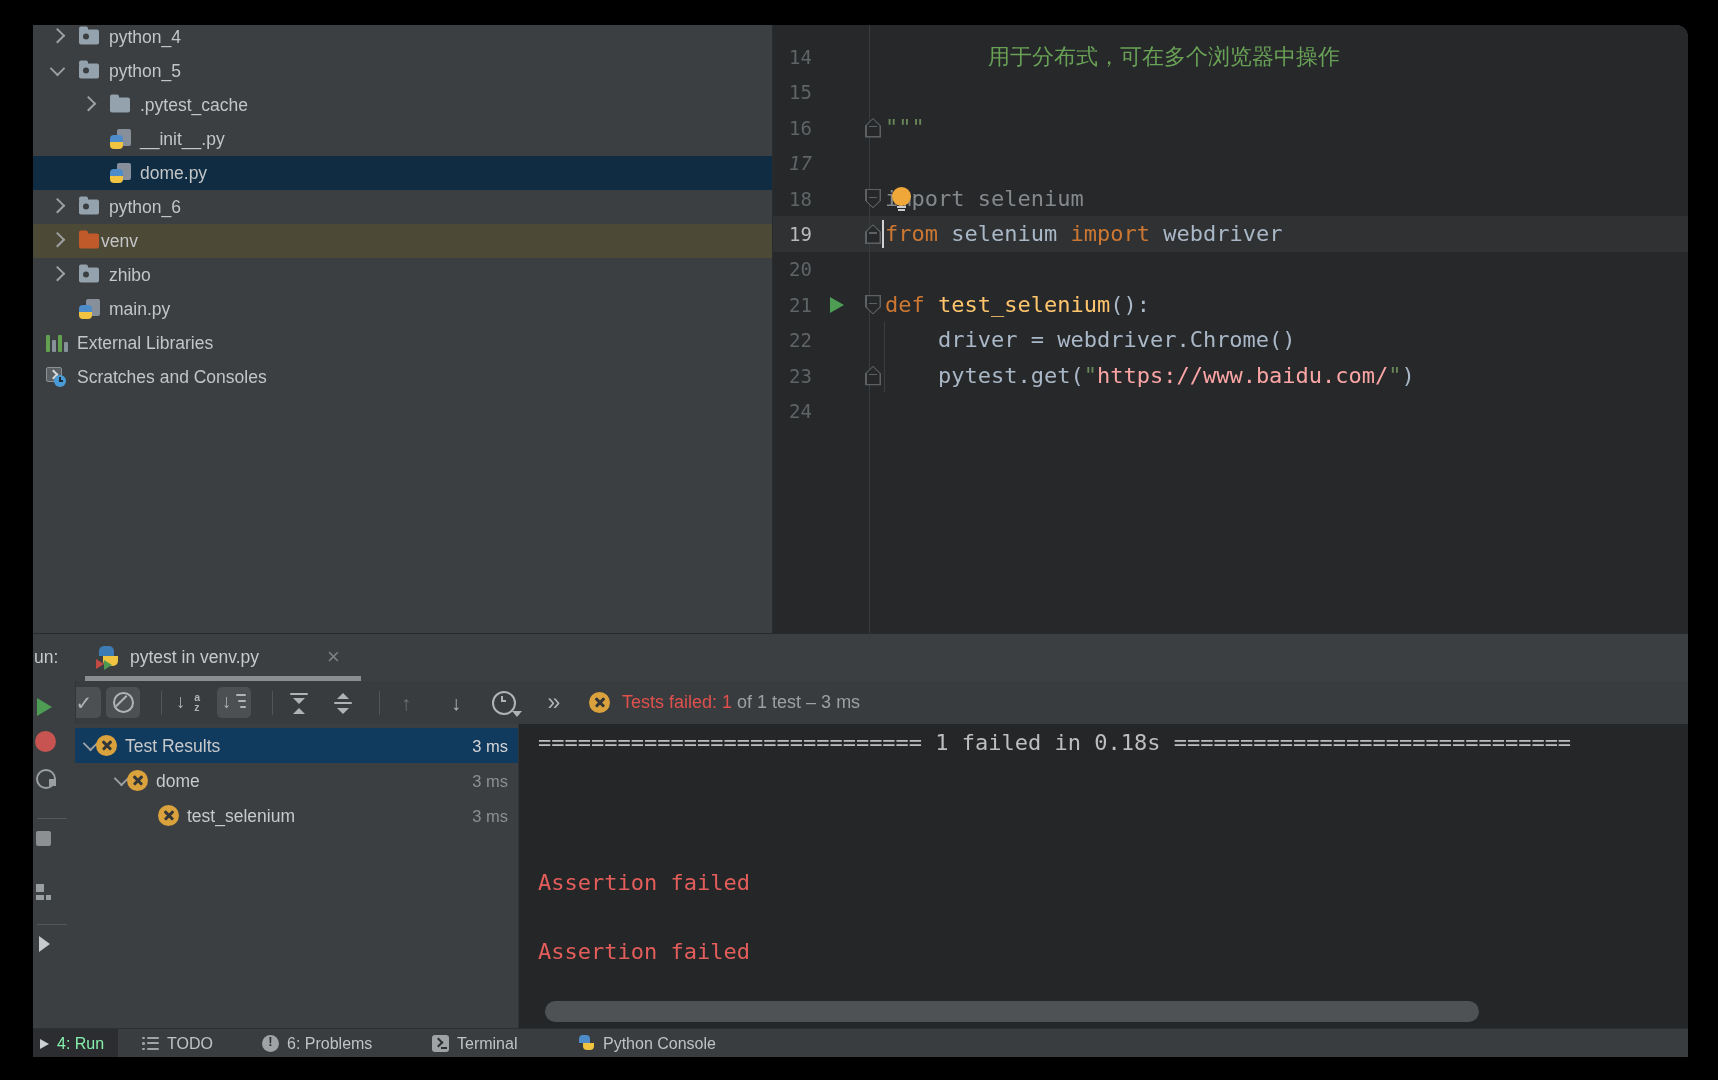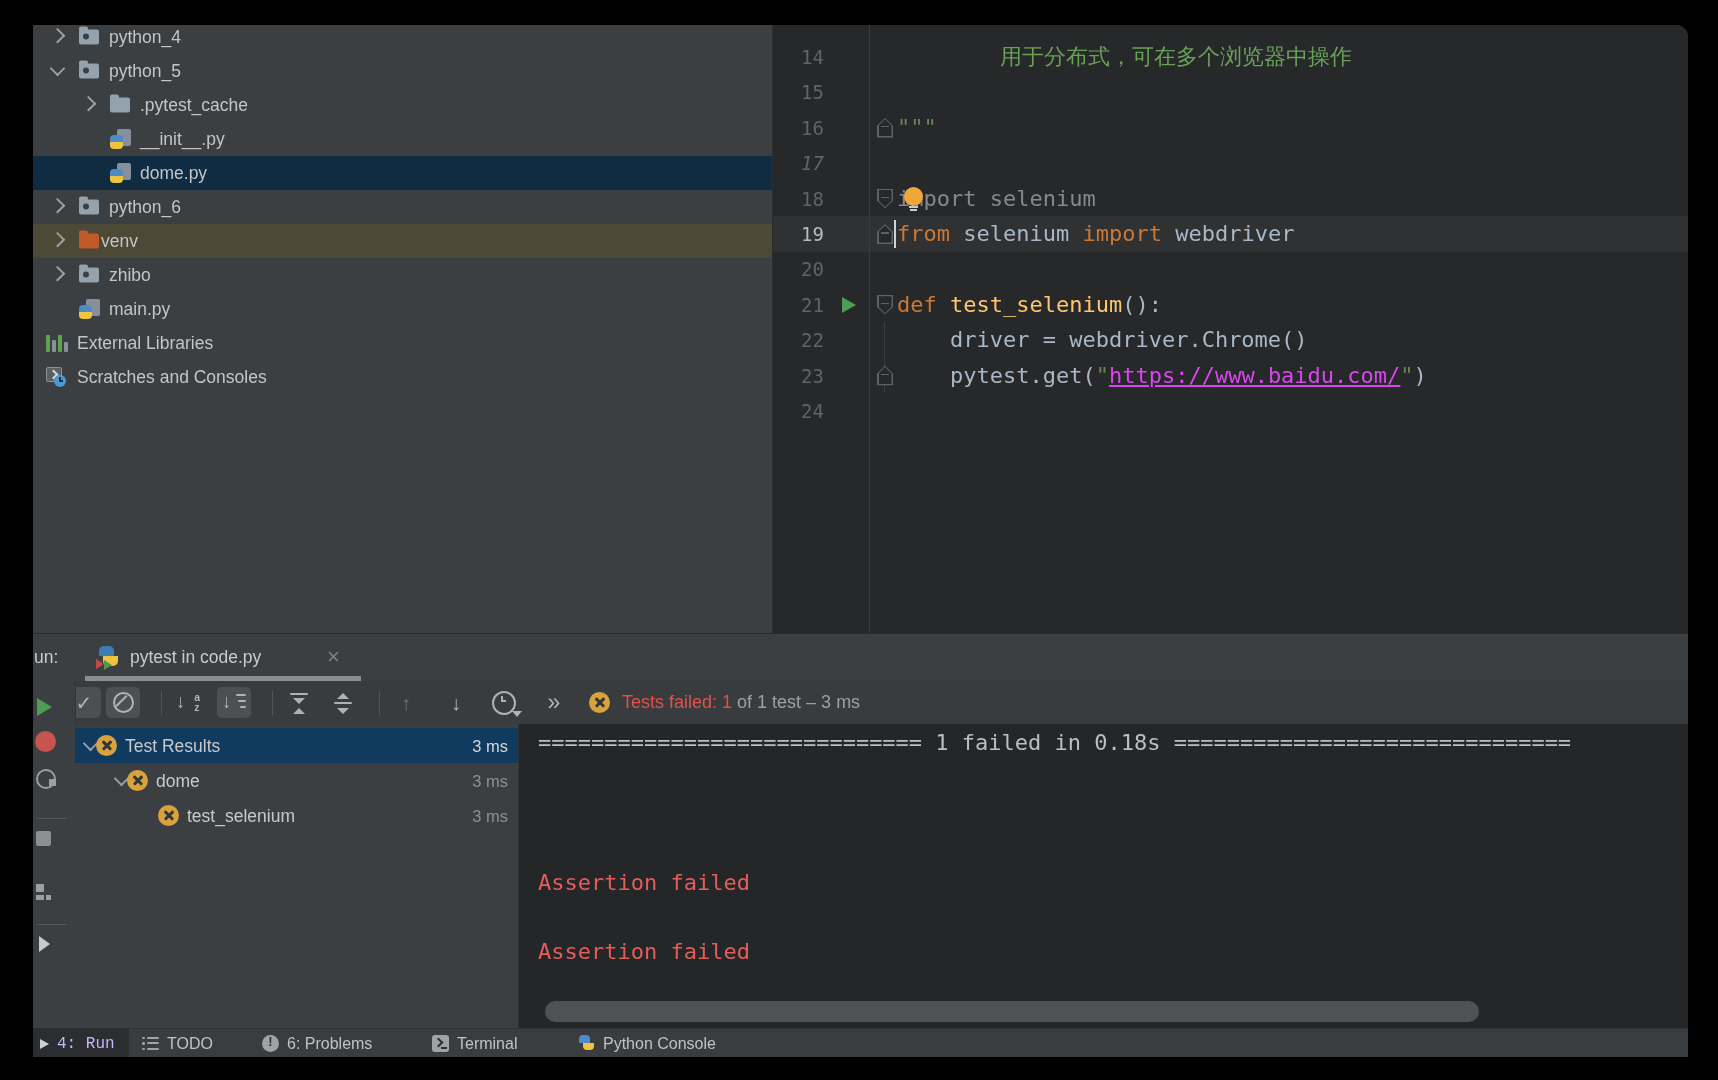--- a/index.html
+++ b/index.html
@@ -33,27 +33,27 @@
   .scratches .sq{position:absolute;left:0;top:0;width:14px;height:13px;background:#5a6064;border-radius:2px;border:1px solid #8b9194;}
   .scratches .sq:before{content:"";position:absolute;left:3px;top:3px;width:5px;height:5px;border-left:2px solid #d6d9da;border-bottom:2px solid #d6d9da;transform:rotate(-135deg);}
   .scratches .clk{position:absolute;right:0;bottom:0;width:12px;height:12px;border-radius:50%;background:#4a9bd5;}
   .scratches .clk:before{content:"";position:absolute;left:5px;top:2px;width:2px;height:5px;background:#1c2b36;}
   .scratches .clk:after{content:"";position:absolute;left:5px;top:5px;width:4px;height:2px;background:#1c2b36;}
 
   
   .editor{position:absolute;left:739px;top:0;width:916px;height:608px;background:#26282a;border-left:1px solid #2a2c2e;overflow:hidden;}
   .caret-band{position:absolute;left:0;width:916px;height:36px;background:#2f3133;}
   .gutter-line{position:absolute;left:96px;top:0;bottom:0;width:1px;background:#393c3e;}
-  .eline{position:absolute;left:16px;width:916px;height:36px;font-family:"DejaVu Sans Mono",monospace;}
+  .eline{position:absolute;left:4px;width:916px;height:36px;font-family:"DejaVu Sans Mono",monospace;}
   .eline .num{position:absolute;left:0;top:0;width:35px;height:36px;line-height:36px;text-align:right;font-size:19px;color:#5f6466;}
   .eline .num.cur{color:#b8bbbd;}
   .eline .code{position:absolute;top:0;height:36px;line-height:36px;font-size:22px;white-space:pre;}
   .tok-kw{color:#cc7832;}.tok-fn{color:#ffc66d;}.tok-plain{color:#a9b7c6;}
   .tok-comment{color:#69a156;}.tok-string{color:#6a8759;}.tok-unused{color:#85898c;}
-  .tok-link{color:#d946ef;text-decoration:underline;}
+  .tok-link{color:#fca5a5;}
   .fold{position:absolute;left:88px;width:16px;}
   .fold .outer{position:absolute;inset:0;background:#5d6163;}
   .fold .inner{position:absolute;inset:1.5px;background:#26282a;}
   .fold .dash{position:absolute;left:4px;right:4px;top:8px;height:1.5px;background:#5d6163;}
   .fold.down,.fold.down .outer{clip-path:polygon(0 0,100% 0,100% 62%,50% 100%,0 62%);}
   .fold.down .inner{clip-path:polygon(0 0,100% 0,100% 62%,50% 100%,0 62%);}
   .fold.up,.fold.up .outer{clip-path:polygon(50% 0,100% 38%,100% 100%,0 100%,0 38%);}
   .fold.up .inner{clip-path:polygon(50% 0,100% 38%,100% 100%,0 100%,0 38%);}
   .run-arrow{position:absolute;left:53px;width:0;height:0;border-left:14px solid #4d9d54;border-top:8px solid transparent;border-bottom:8px solid transparent;}
   .caret-bar{position:absolute;left:105px;width:2px;height:28px;background:#cfd1d3;}
@@ -119,21 +119,21 @@
 
   .console{position:absolute;left:485px;top:0;width:1170px;height:100%;background:#242628;border-left:1px solid #313437;overflow:hidden;}
   .cline{position:absolute;left:19px;height:35px;line-height:35px;font-family:"DejaVu Sans Mono",monospace;font-size:22px;white-space:pre;}
   .hscroll{position:absolute;left:26px;top:277px;width:934px;height:21px;border-radius:10.5px;background:#4e5254;}
 
   
   .bottom-bar{position:absolute;left:0;top:1003px;width:100%;height:29px;background:#3a3d3f;border-top:1px solid #2e3032;}
   .bbar-item{position:absolute;top:0;height:29px;display:flex;align-items:center;}
   .bbar-item .lbl{font-size:16px;color:#c0c2c4;white-space:nowrap;}
   .bbar-item.active{background:#2b2d30;}
-  .bbar-item.active .lbl{color:#c4b5fd;font-family:Liberation Mono, monospace;}
+  .bbar-item.active .lbl{color:#86efac;}
   .tri-run{width:0;height:0;border-left:9px solid #cdd0d2;border-top:5.5px solid transparent;border-bottom:5.5px solid transparent;}
   .todo-ico{position:relative;width:17px;height:14px;}
   .todo-ico i{position:absolute;left:5px;height:2.2px;right:0;background:#9fa3a5;border-radius:1px;}
   .todo-ico b{position:absolute;left:0;width:2.6px;height:2.6px;background:#9fa3a5;border-radius:50%;}
   .prob-ico{position:relative;width:17px;height:17px;border-radius:50%;background:#9fa3a5;}
   .prob-ico:before{content:"!";position:absolute;left:0;right:0;top:-1px;text-align:center;color:#2e3032;font-weight:bold;font-size:13px;font-family:"Liberation Sans",sans-serif;}
   .term-ico{position:relative;width:17px;height:17px;border-radius:3px;background:#9fa3a5;}
   .term-ico:before{content:"";position:absolute;left:3px;top:4px;width:5px;height:5px;border-right:2px solid #2e3032;border-bottom:2px solid #2e3032;transform:rotate(-45deg);}
   .term-ico:after{content:"";position:absolute;right:2px;bottom:3px;width:6px;height:2px;background:#2e3032;}
   .pycon-ico{position:relative;width:17px;height:17px;}
@@ -308,21 +308,21 @@
     <div class="run-panel">
       <div class="tab-row">
         <span class="run-label">un:</span>
         <div class="run-tab">
           <span class="pytest-ico">
             <i class="py-b"></i>
               <i class="py-y"></i>
               <i class="m-r"></i>
               <i class="m-g"></i>
           </span>
-          <span class="title">pytest in code.py</span>
+          <span class="title">pytest in venv.py</span>
           <span class="close">×</span>
         </div>
         <div class="tab-underline"></div>
       </div>
 
       <div class="toolbar" id="run-toolbar">
           <div class="tbtn toggled" style="margin-right: 5px;">
             <span class="glyph">✓</span>
           </div>
           <div class="tbtn toggled" style="margin-right: 12px;">

